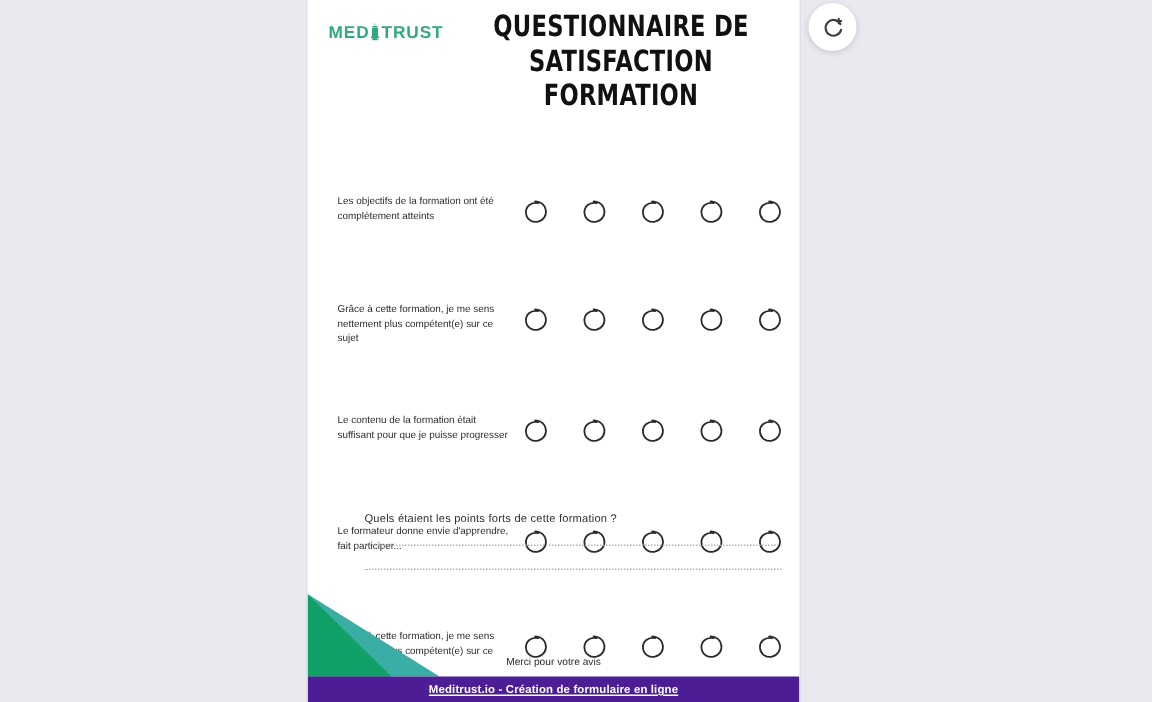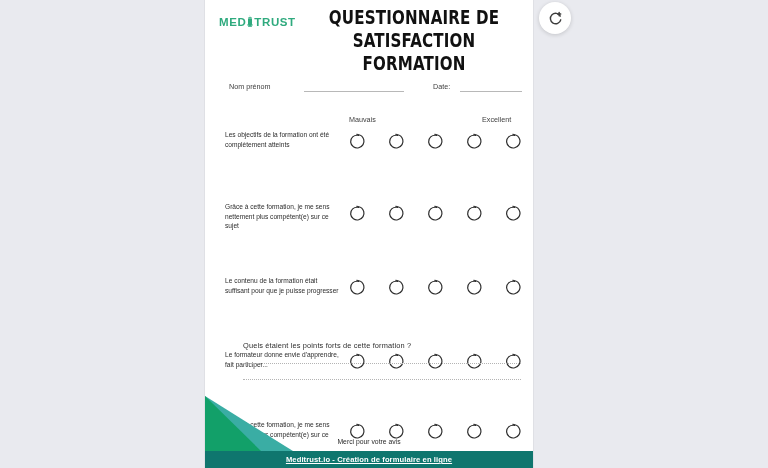--- a/index.html
+++ b/index.html
@@ -200,21 +200,21 @@
     text-align: center;
     font-size: 6.8px;
     color: #2b2b2b;
   }
   #footer-bar {
     position: absolute;
     left: 0;
     bottom: 0;
     width: 328px;
     height: 17px;
-    background: #0f766e;
+    background: #4c1d95;
     display: flex;
     align-items: center;
     justify-content: center;
   }
   #footer-link {
     font-size: 7.6px;
     font-weight: 700;
     color: #ffffff;
     text-decoration: underline;
     letter-spacing: 0.1px;
@@ -257,31 +257,21 @@
       </span>
       <span>TRUST</span>
     </div>
 
     <div id="doc-title">
       <div>QUESTIONNAIRE DE</div>
       <div>SATISFACTION FORMATION</div>
     </div>
   </div>
 
-  <div id="identity-row">
-    <span class="id-label" id="lbl-nom">Nom prénom</span>
-    <span class="id-rule" id="rule-nom"></span>
-    <span class="id-label" id="lbl-date">Date:</span>
-    <span class="id-rule" id="rule-date"></span>
-  </div>
-
-  <div id="scale-header">
-    <span class="scale-label" id="lbl-mauvais">Mauvais</span>
-    <span class="scale-label" id="lbl-excellent">Excellent</span>
-  </div>
+
 
   <div id="questions">
       <div class="q-row" style="height: 36px;">
         <div class="q-text" style="top: 0px;">Les objectifs de la formation ont été complètement atteints</div>
         <div class="q-options" style="top: 2px;">
           <div class="opt-circle">
             <svg viewBox="0 0 20 20" xmlns="http://www.w3.org/2000/svg">
               <path d="M11.4 3.6 C6.0 2.6 2.4 6.3 2.8 10.6 C3.2 14.9 7.3 17.6 11.3 16.6 C15.3 15.6 17.6 11.7 16.6 8.0 C15.8 5.0 13.2 3.0 10.6 2.6 L9.2 2.4" fill="none" stroke="#2b2b2b" stroke-width="1.25" stroke-linecap="round"></path>
             </svg>
           </div>

